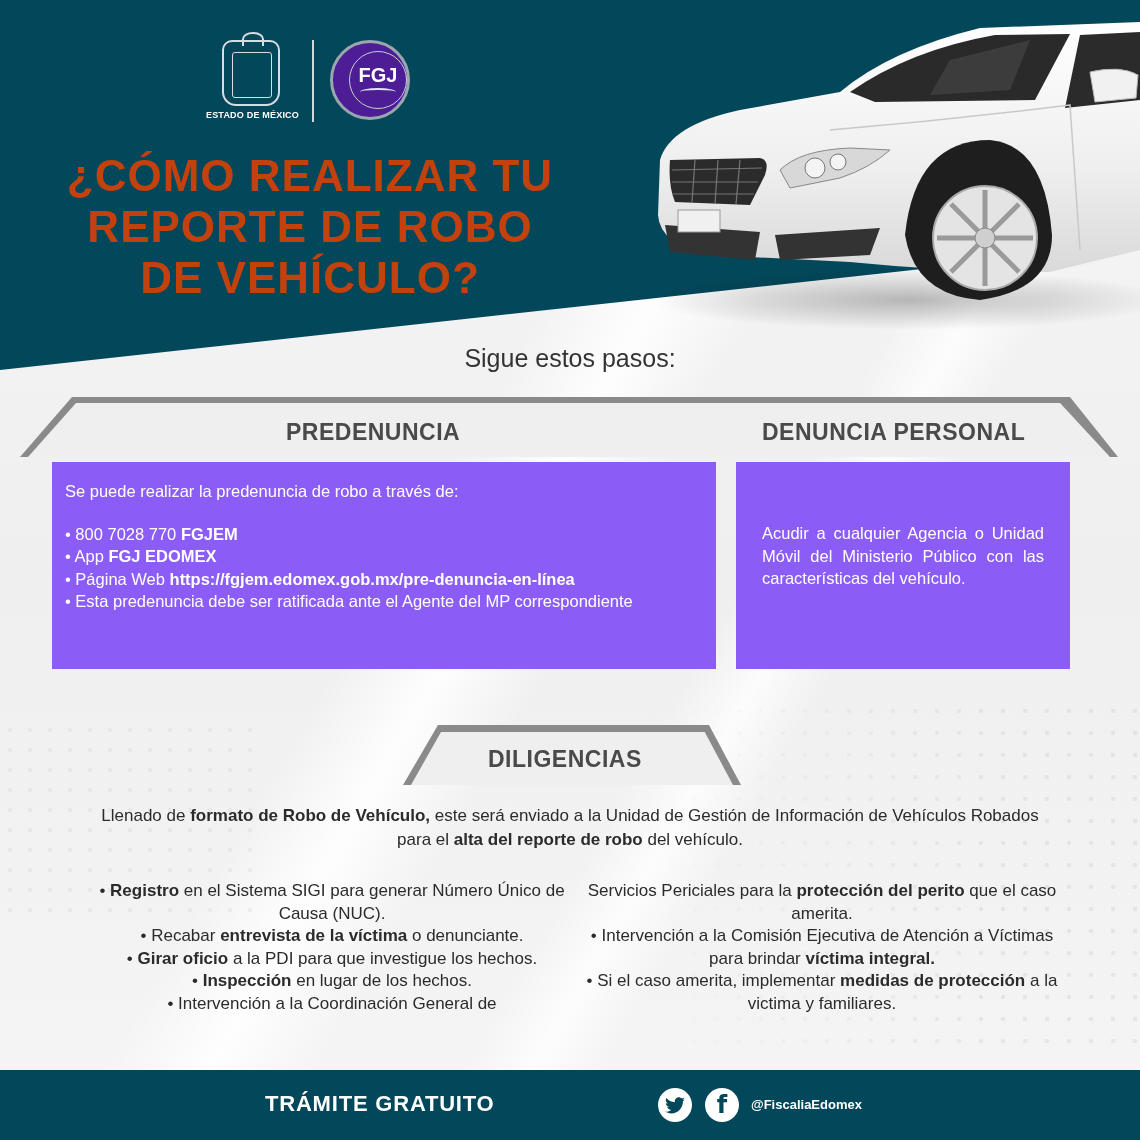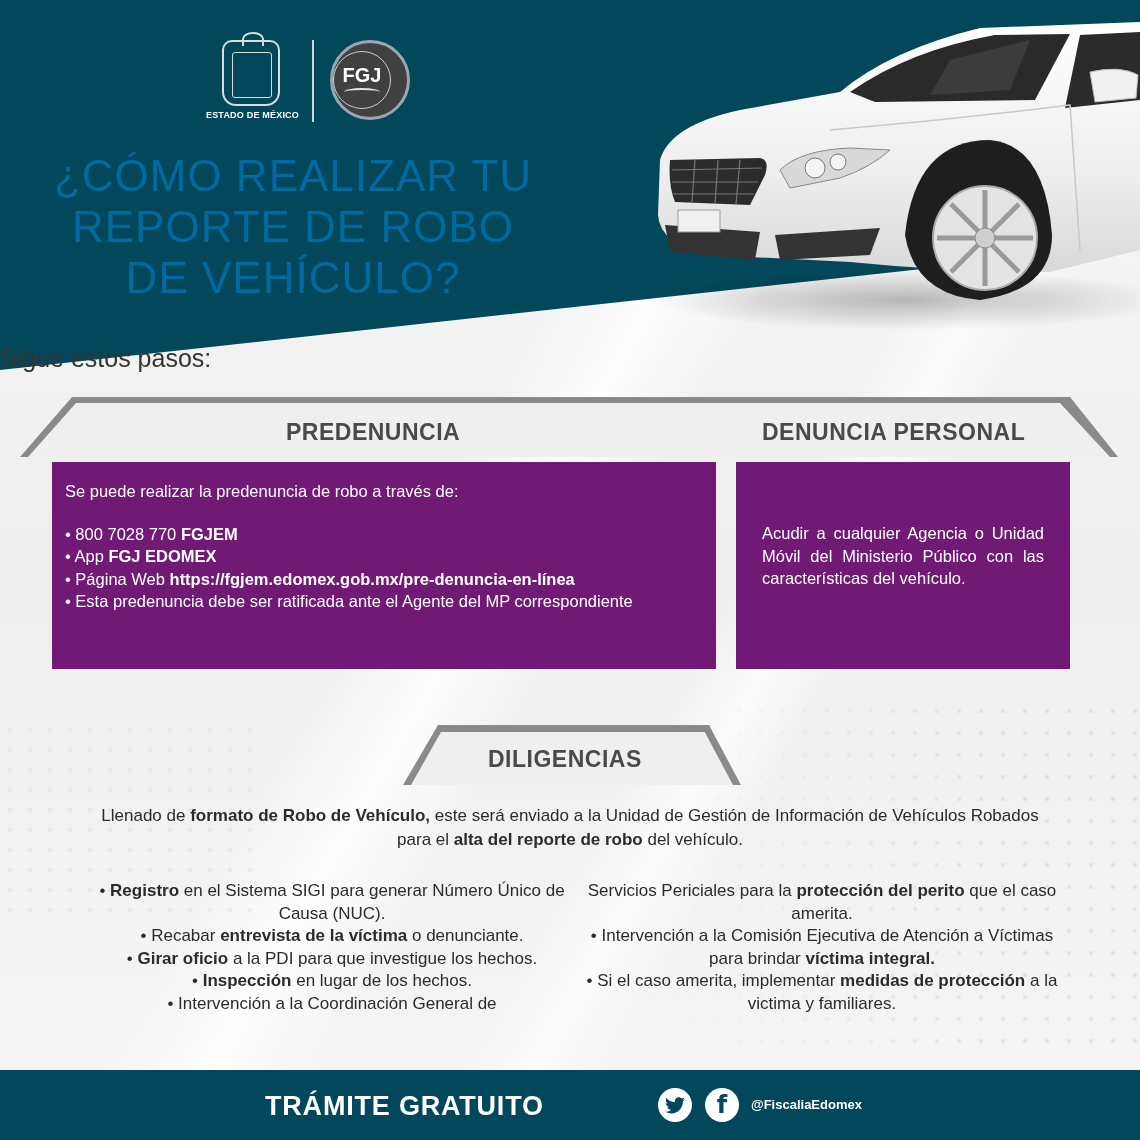--- a/index.html
+++ b/index.html
@@ -49,55 +49,55 @@
     content:""; position:absolute; left:18px; top:-10px; width:18px; height:12px;
     border:2px solid #d7dde0; border-radius:50% 50% 0 0; border-bottom:none;
   }
   .edomex-label {
     position:absolute; left:0; top:74px; width:105px; text-align:center;
     color:#ffffff; font-size:9px; font-weight:bold; letter-spacing:0.2px;
   }
   .logo-divider { position:absolute; left:112px; top:4px; width:2px; height:82px; background:#cfd8dc; }
   .fgj-seal {
     position:absolute; left:130px; top:4px; width:80px; height:80px; border-radius:50%;
-    background:#404040; border:3px solid #9aa7ad; box-sizing:border-box;
-    display:flex; align-items:center; justify-content:flex-start;
+    background:#4c1d95; border:3px solid #9aa7ad; box-sizing:border-box;
+    display:flex; align-items:center; justify-content:flex-end;
   }
   .fgj-seal-inner {
     width:56px; height:56px; border-radius:50%; border:1px solid #c6cfd3;
     display:flex; align-items:center; justify-content:center; flex-direction:column;
   }
   .fgj-text { color:#ffffff; font-weight:bold; font-size:20px; line-height:20px; }
   .fgj-wings { width:36px; height:6px; border-top:2px solid #dfe5e7; border-radius:50%; margin-top:3px; }
 
   .title {
-    position:absolute; left:23px; top:150px; width:540px;
-    color:#0369a1; font-weight:normal; font-size:44px; line-height:51px;
+    position:absolute; left:40px; top:150px; width:540px;
+    color:#c2410c; font-weight:bold; font-size:44px; line-height:51px;
     text-align:center; letter-spacing:1px;
   }
   .title div { white-space:nowrap; }
 
   
   .car { position:absolute; left:650px; top:10px; width:490px; height:330px; }
 
   .subtitle {
-    position:absolute; left:0; top:344px; width:1140px; text-align:left;
+    position:absolute; left:0; top:344px; width:1140px; text-align:center;
     font-size:25px; color:#333333;
   }
 
   
   .band { position:absolute; }
   .band svg { position:absolute; left:0; top:0; }
   .band-title {
     position:absolute; color:#4a4a4c; font-weight:bold; font-size:23px; letter-spacing:0.5px;
     white-space:nowrap;
   }
 
   .box {
-    position:absolute; background:#701a75; color:#ffffff; box-sizing:border-box;
+    position:absolute; background:#8b5cf6; color:#ffffff; box-sizing:border-box;
     font-size:16.5px; line-height:22.5px;
   }
   .box b { font-weight:bold; }
   .pre-box { left:52px; top:462px; width:664px; height:207px; padding:18px 13px 0 13px; }
   .pre-box .justify { text-align:justify; text-align-last:left; }
   .den-box { left:736px; top:462px; width:334px; height:207px; padding:60px 26px 0 26px; text-align:justify; }
 
   .dil-intro {
     position:absolute; left:100px; top:804px; width:940px; text-align:center;
     font-size:17px; line-height:24px; color:#2b2b2b;
@@ -105,21 +105,21 @@
   .dil-col {
     position:absolute; top:880px; font-size:17px; line-height:22.5px; color:#2b2b2b;text-align:center;
   }
   .dil-col.left { left:92px; width:480px; }
   .dil-col.right { left:582px; width:480px; }
 
   .footer {
     position:absolute; left:0; top:1070px; width:1140px; height:70px; background:#03475a;
   }
   .footer-title {
-    position:absolute; left:265px; top:21px; color:#ffffff; font-weight:bold; font-size:27px; letter-spacing:0.8px;
+    position:absolute; left:265px; top:21px; color:#ffffff; font-weight:bold; font-size:22px; letter-spacing:0.8px;
   }
   .social-icon {
     position:absolute; top:18px; width:34px; height:34px; border-radius:50%; background:#ffffff;
     display:flex; align-items:center; justify-content:center; color:#03475a; font-weight:bold;
   }
   .tw { left:658px; }
   .fb { left:705px; font-size:24px; font-family:"DejaVu Sans", sans-serif; }
   .handle {
     position:absolute; left:751px; top:27px; color:#ffffff; font-weight:bold; font-size:13px;
   }

